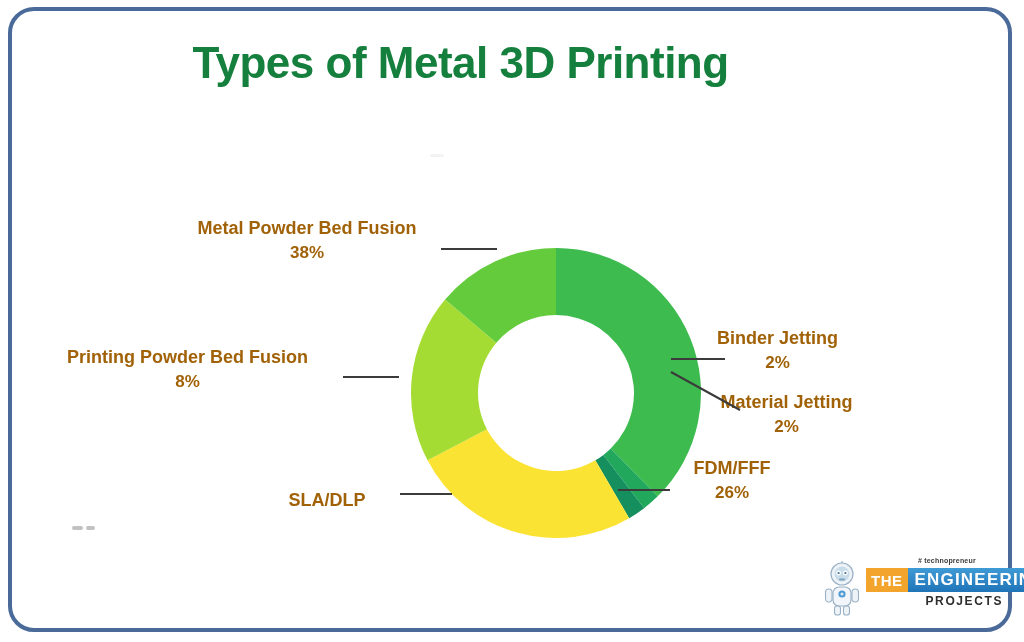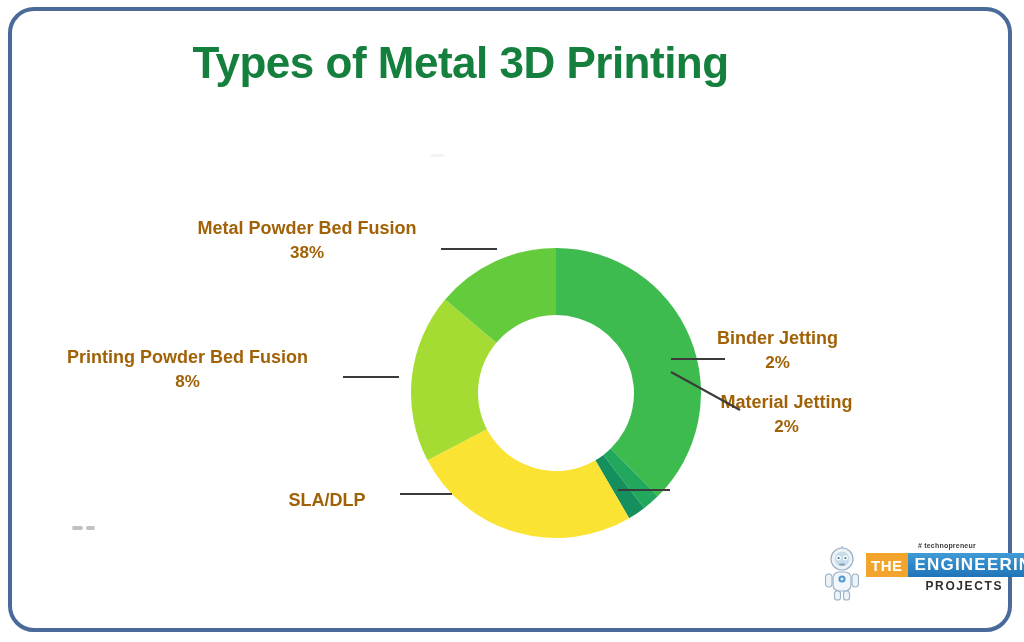--- a/index.html
+++ b/index.html
@@ -97,21 +97,21 @@
     background: #8e8e8e;
     opacity: 0.55;
     border-radius: 2px;
   }
   .artifact.faint { opacity: 0.10; }
 
   
   .logo {
     position: absolute;
     left: 822px;
-    top: 542px;
+    top: 557px;
     width: 182px;
     height: 62px;
   }
   .logo-robot {
     position: absolute;
     left: 0;
     top: 4px;
     width: 40px;
     height: 56px;
   }
@@ -218,20 +218,24 @@
       <span>Printing Powder Bed Fusion</span>
       <span class="pct">8%</span>
     </div>
     <div class="leader" style="left:313px; top:224px; width:56px;"></div>
 
     <div class="lbl l-align" style="left:233px; top:307px; width:128px;margin-top:28px;">
       <span>SLA/DLP</span>
     </div>
     <div class="leader" style="left:370px; top:341px; width:52px;"></div>
 
+    <div class="lbl r-align" style="left:643px; top:303px; width:118px;">
+      <span>FDM/FFF</span>
+      <span class="pct">26%</span>
+    </div>
     <div class="leader" style="left:588px; top:337px; width:52px;"></div>
 
     <div class="lbl r-align" style="left:675px; top:173px; width:145px;">
       <span>Binder Jetting</span>
       <span class="pct">2%</span>
     </div>
     <div class="leader" style="left:641px; top:206px; width:54px;"></div>
 
     <div class="lbl r-align" style="left:669px; top:237px; width:175px;">
       <span>Material Jetting</span>

